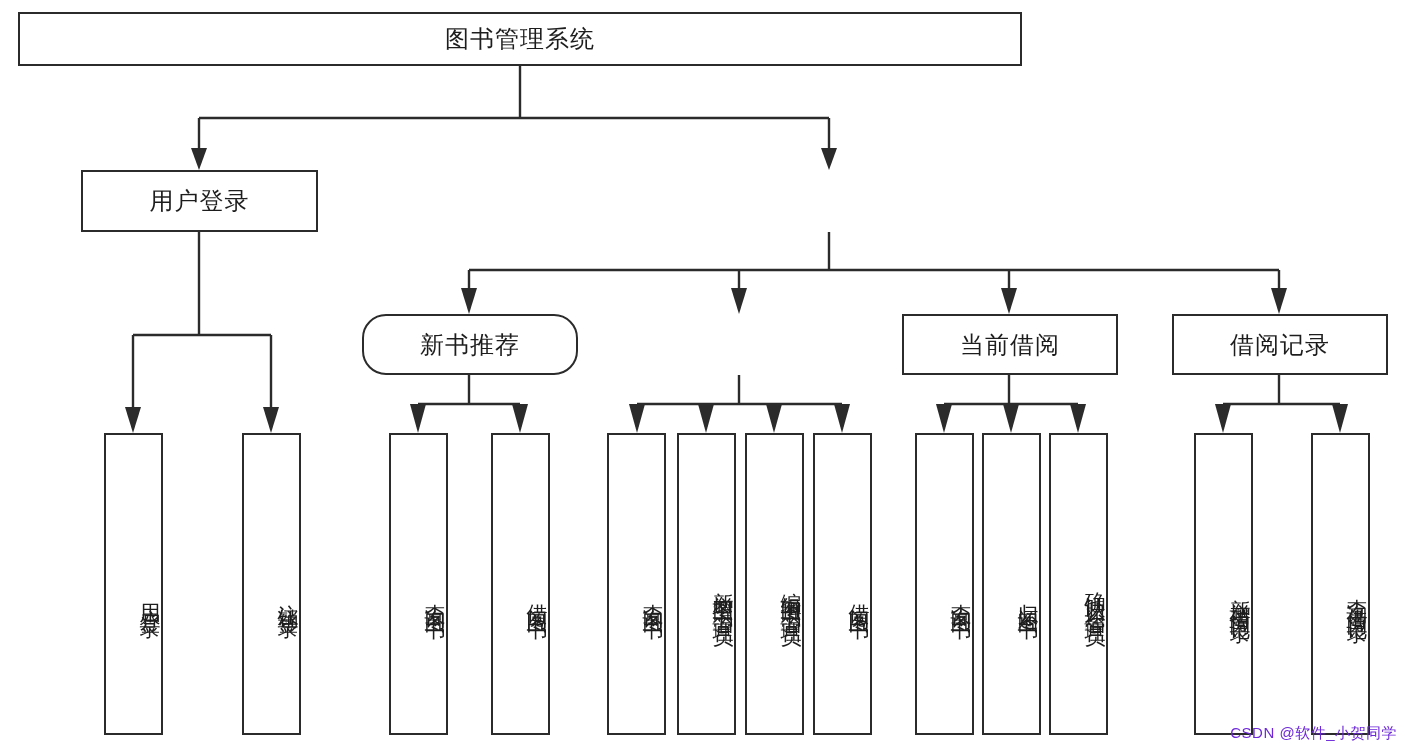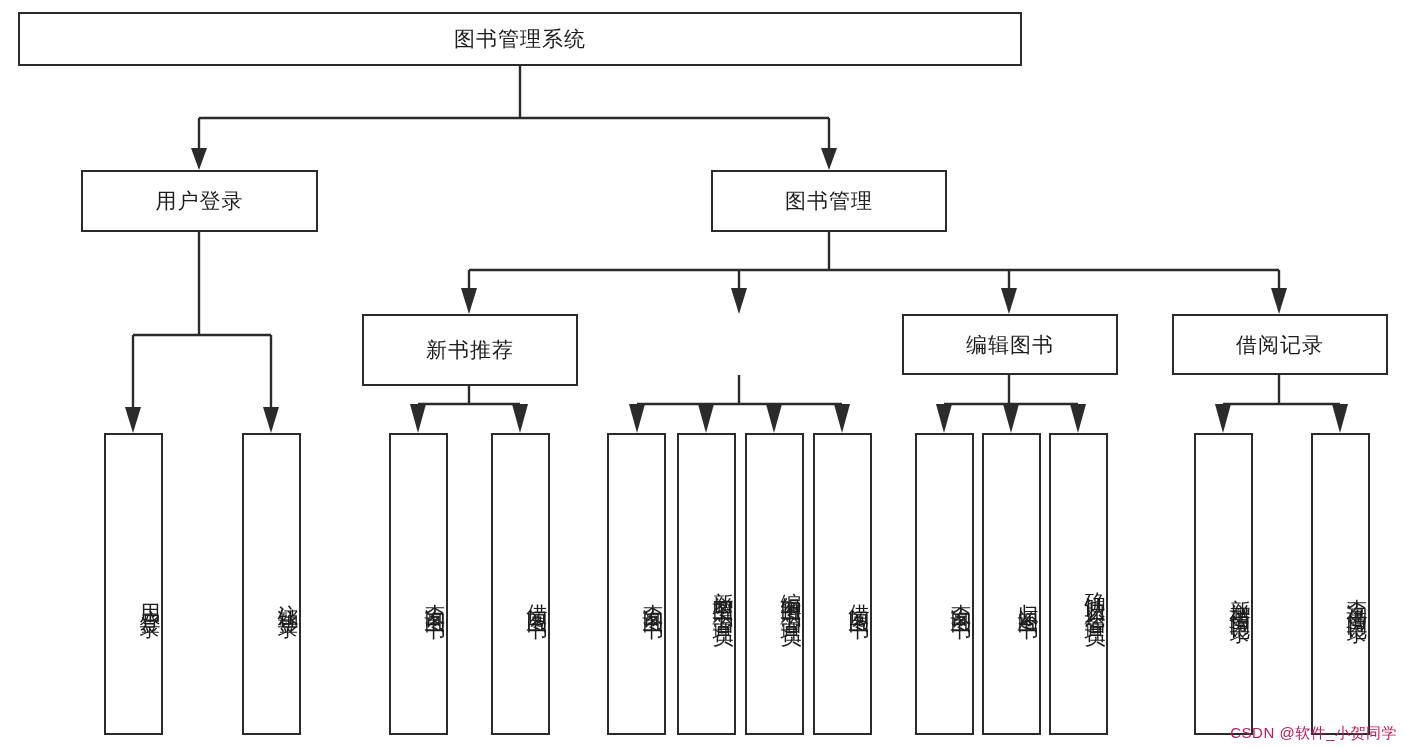--- a/index.html
+++ b/index.html
@@ -10,21 +10,21 @@
     position:absolute;
     box-sizing:border-box;
     background:#ffffff;
     border:2px solid #2b2b2b;
     display:flex;
     align-items:center;
     justify-content:center;
     color:#1d1d1d;
   }
   .node.h{
-    font-size:21px;
+    font-size:24px;
     letter-spacing:1px;
   }
   .node.v{
     writing-mode:vertical-rl;
     text-orientation:upright;
     font-size:21px;
     letter-spacing:5px;
     line-height:1;
     padding-top:26px;
     align-items:flex-start;
@@ -45,21 +45,21 @@
   svg#wires line, svg#wires path{
     stroke:#2b2b2b;
     stroke-width:2.4;
     fill:none;
   }
   .wm{
     position:absolute;
     right:8px;
     bottom:4px;
     font-size:15px;
-    color:#be185d;
+    color:#6d28d9;
     letter-spacing:0.5px;
     white-space:nowrap;
   }
 </style>
 </head>
 <body>
 
 <div id="canvas">
 
   <svg id="wires" viewBox="0 0 1405 747">
@@ -126,29 +126,26 @@
     <polygon points="1332,404 1348,404 1340,433" fill="#2b2b2b"></polygon>
   </svg>
 
   <div class="node h" style="left:18px;top:12px;width:1004px;height:54px;">
     <span>图书管理系统</span>
   </div>
 
   <div class="node h" style="left:81px;top:170px;width:237px;height:62px;">
     <span>用户登录</span>
   </div>
-  <div class="node h" style="left:711px;top:170px;width:236px;height:62px;">
-    <span>图书管理</span>
-  </div>
 
-  <div class="node h" style="left:362px;top:314px;width:216px;height:72px;">
+  <div class="node h" style="left:362px;top:314px;width:216px;height:61px;border-radius:24px;">
     <span>新书推荐</span>
   </div>
   <div class="node h" style="left:902px;top:314px;width:216px;height:61px;">
-    <span>编辑图书</span>
+    <span>当前借阅</span>
   </div>
   <div class="node h" style="left:1172px;top:314px;width:216px;height:61px;align-items:center;">
     <span>借阅记录</span>
   </div>
 
   <div class="node v" style="left:104px;top:433px;width:59px;height:302px;">
     <span class="vtxt">用户登录</span>
   </div>
   <div class="node v" style="left:242px;top:433px;width:59px;height:302px;">
     <span class="vtxt">注销登录</span>

